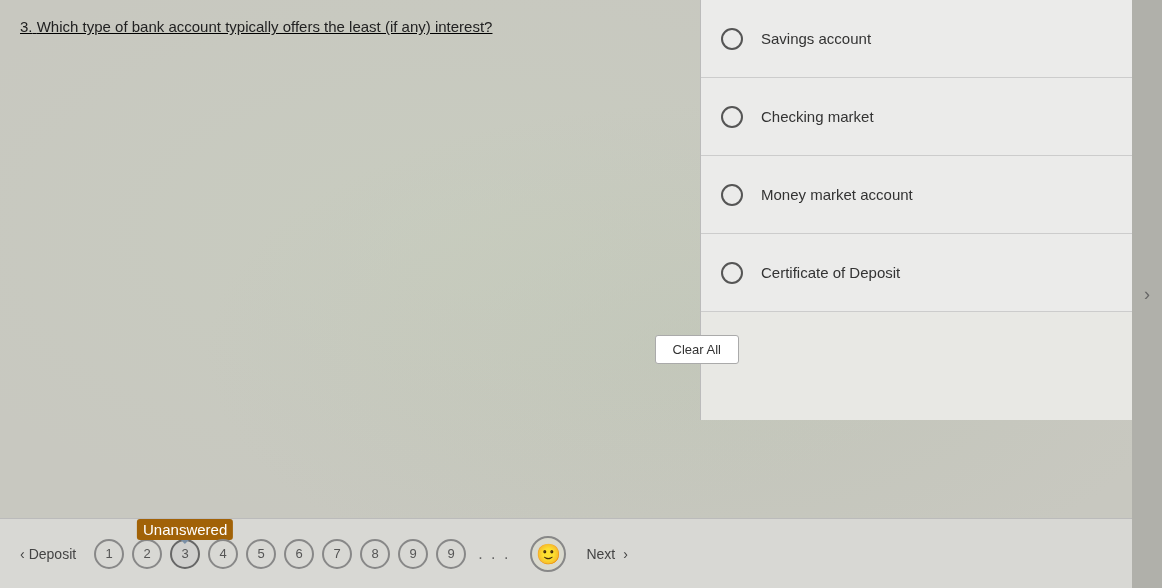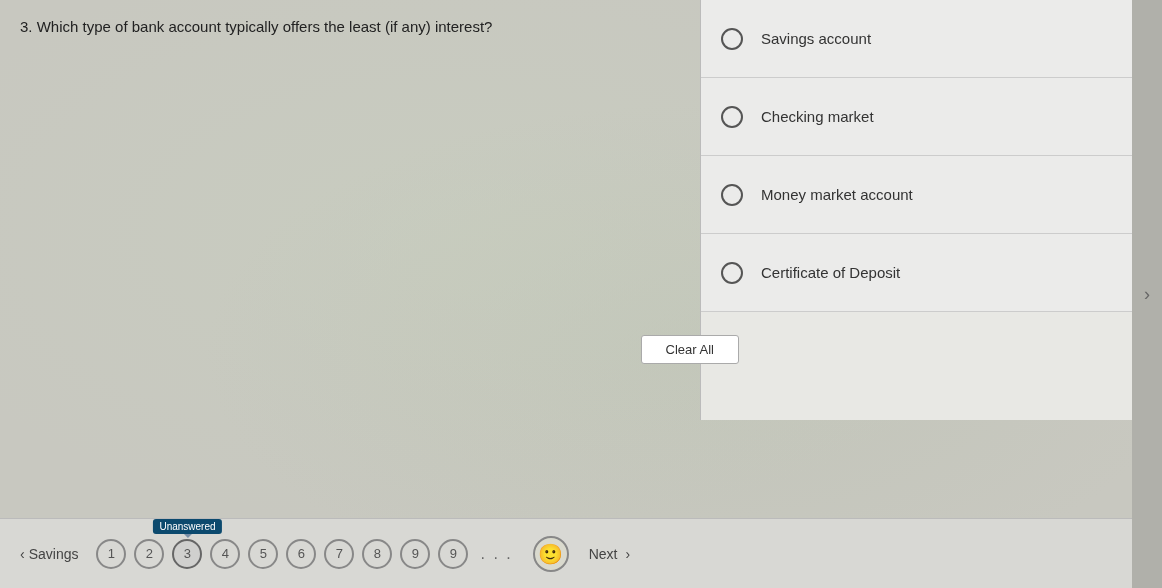--- a/index.html
+++ b/index.html
@@ -21,20 +21,21 @@
     }
 
     .main-content {
       position: absolute;
       top: 0;
       left: 0;
       right: 0;
       bottom: 0;
       display: flex;
       flex-direction: column;
+      text-decoration: underline;
     }
 
     .question-area {
       padding: 18px 20px 10px 20px;
     }
 
     .question-text {
       font-size: 15px;
       color: #222;
       font-weight: normal;
@@ -75,21 +76,21 @@
 
     .option-label {
       font-size: 15px;
       color: #333;
     }
 
     .clear-all-btn {
       position: absolute;
       top: 335px;
       right: 423px;
-      padding: 6px 24px;
+      padding: 6px 17px;
       background: white;
       border: 1px solid #aaa;
       border-radius: 3px;
       font-size: 13px;
       color: #333;
       cursor: pointer;
     }
 
     
     .bottom-nav {
@@ -134,23 +135,23 @@
     .page-number.current {
       border: 2px solid #666;
       background: rgba(200,200,200,0.5);
     }
 
     .unanswered-badge {
       position: absolute;
       top: -22px;
       left: 50%;
       transform: translateX(-50%);
-      background: #0c4a6e;
+      background: #a16207;
       color: white;
-      font-size: 10px;
+      font-size: 15px;
       padding: 2px 6px;
       border-radius: 3px;
       white-space: nowrap;
       text-align: right;
     }
 
     .unanswered-badge::after {
       content: '';
       position: absolute;
       bottom: -4px;
@@ -246,21 +247,21 @@
     </div>
 
   </div>
 
   <button class="clear-all-btn">Clear All</button>
 
   <div class="bottom-nav">
 
     <div class="nav-prev-btn">
       <span>‹</span>
-      <span>Savings</span>
+      <span>Deposit</span>
     </div>
 
     <div class="page-number">
       <span>1</span>
     </div>
 
     <div class="page-number">
       <span>2</span>
     </div>
 

